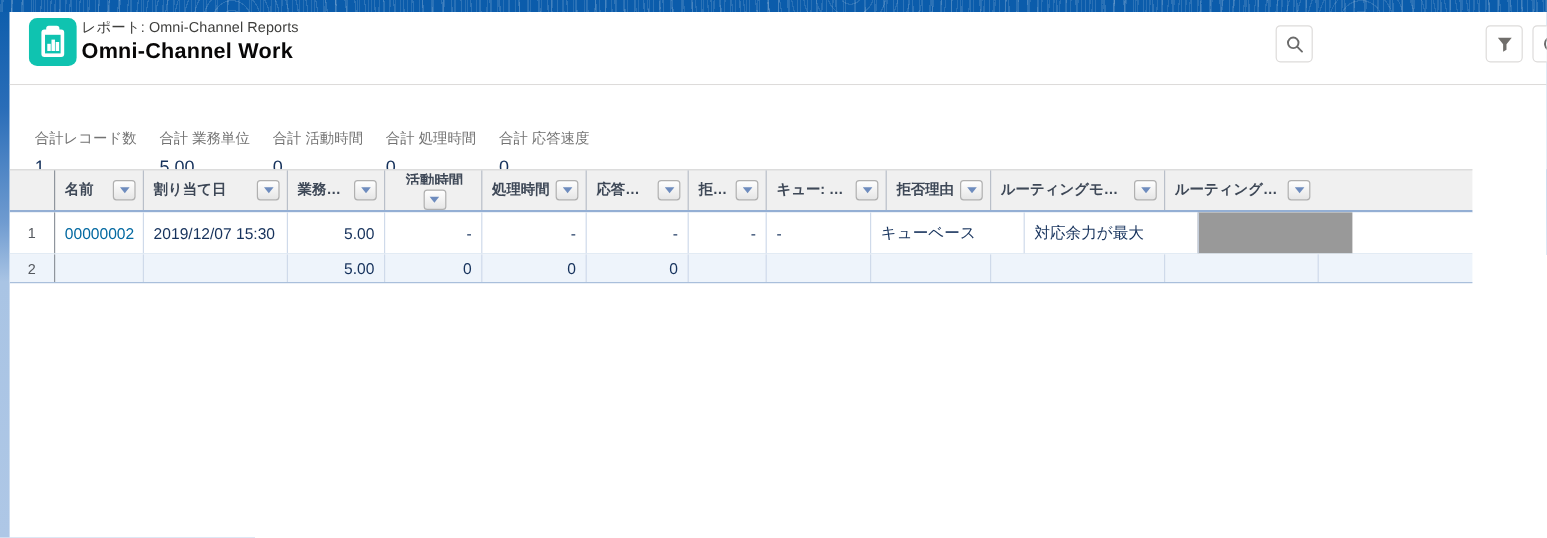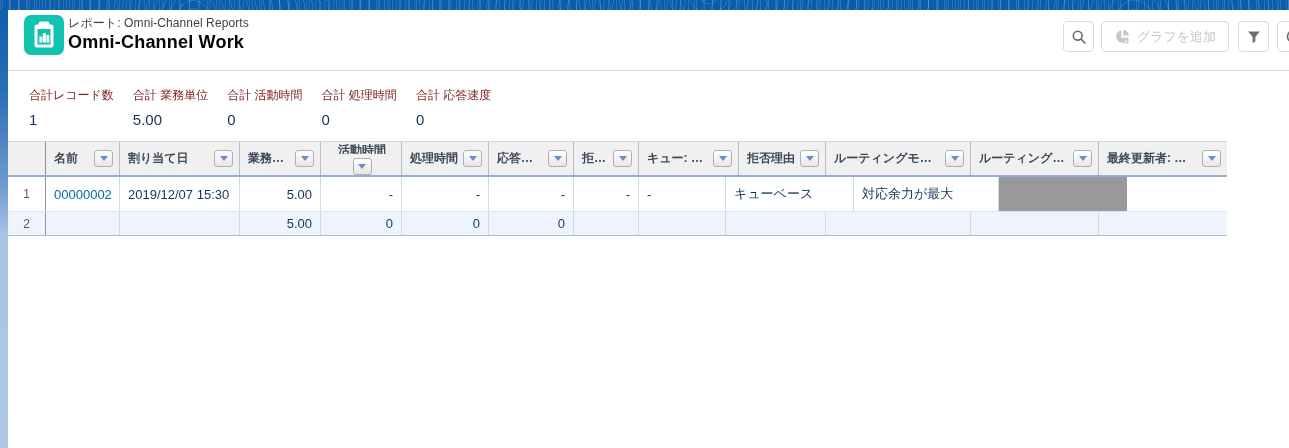--- a/index.html
+++ b/index.html
@@ -26,21 +26,21 @@
   .btn-square{width:31px;}
   .btn-chart{left:1093px;width:128px;color:#c9c7c5;font-size:13px;gap:7px;cursor:default;}
   .btn-search{left:1055px;}
   .btn-filter{left:1230px;}
   .btn-refresh{left:1269px;width:31px;}
 
   
   .summary{position:absolute;left:0;top:61px;right:0;height:70px;display:flex;gap:19px;
     padding:16px 0 0 21px;box-sizing:border-box;background:#fff;}
   .sum-block{min-width:60px;}
-  .sum-label{font-size:12px;color:#7f1d1d;white-space:nowrap;}
+  .sum-label{font-size:12px;color:#737373;white-space:nowrap;margin-top:20px;}
   .sum-value{margin-top:7px;font-size:15px;color:#16325c;}
 
   
   .rtable{position:absolute;left:0;top:131px;width:1219px;font-size:13px;color:#16325c;}
   .tr{display:flex;box-sizing:border-box;background:#fff;}
   .thead{height:36px;background:#f0f0f0;border-top:1px solid #d6d6d6;border-bottom:2px solid #94afd4;}
   .row-data{height:35px;border-bottom:1px solid #dbe6f2;}
   .row-total{height:24px;background:#eef4fb;border-bottom:1px solid #a9bfdb;}
   .cell{box-sizing:border-box;display:flex;align-items:center;padding:0 8px;overflow:hidden;white-space:nowrap;}
   .cell + .cell{border-left:1px solid #cfdaea;}
@@ -79,29 +79,20 @@
         <div class="page-title">Omni-Channel Work</div>
       </div>
 
       <div class="btn btn-square btn-search">
         <svg width="16" height="16" viewBox="0 0 16 16">
           <circle cx="6.7" cy="6.7" r="4.4" fill="none" stroke="#6b6b6b" stroke-width="1.6"></circle>
           <line x1="10.1" y1="10.1" x2="14" y2="14" stroke="#6b6b6b" stroke-width="1.6" stroke-linecap="round"></line>
         </svg>
       </div>
 
-      <div class="btn btn-chart">
-        <svg width="16" height="16" viewBox="0 0 16 16">
-          <path d="M7.2 1.2 A6.4 6.4 0 1 0 14.8 8.8 L7.2 8.8 Z" fill="#c9c7c5"></path>
-          <path d="M9.4 0.9 A6.4 6.4 0 0 1 15.1 6.6 L9.4 6.6 Z" fill="#c9c7c5"></path>
-          <circle cx="12.2" cy="12.2" r="2.4" fill="#c9c7c5"></circle>
-          <circle cx="12.2" cy="12.2" r="1.0" fill="#ffffff"></circle>
-        </svg>
-        <span>グラフを追加</span>
-      </div>
 
       <div class="btn btn-square btn-filter">
         <svg width="16" height="16" viewBox="0 0 16 16">
           <path d="M2.2 2.5 h11.6 l-4.4 5.4 v4.5 l-2.8 1.7 v-6.2 Z" fill="#706e6b"></path>
         </svg>
       </div>
 
       <div class="btn btn-square btn-refresh">
         <svg width="16" height="16" viewBox="0 0 16 16">
           <path d="M13.4 9.3 A5.6 5.6 0 1 1 12.6 4.2" fill="none" stroke="#6b6b6b" stroke-width="1.6" stroke-linecap="round"></path>
@@ -191,26 +182,20 @@
             </span>
           </div>
           <div class="cell th" style="width: 145px;">
             <span class="th-label">ルーティングモデル</span>
             <span class="caret-btn">
               <span class="caret-tri"></span>
             </span>
           </div>
           <div class="cell th" style="width: 128px;">
             <span class="th-label">ルーティング種別</span>
-            <span class="caret-btn">
-              <span class="caret-tri"></span>
-            </span>
-          </div>
-          <div class="cell th" style="width: 129px;">
-            <span class="th-label">最終更新者: 氏名</span>
             <span class="caret-btn">
               <span class="caret-tri"></span>
             </span>
           </div>
         </div>
       <div>
           <div class="tr row-data">
             <div class="cell rownum-col">1</div>
             <div class="cell" style="width: 74px;">
               <a class="cell-link">00000002</a>

